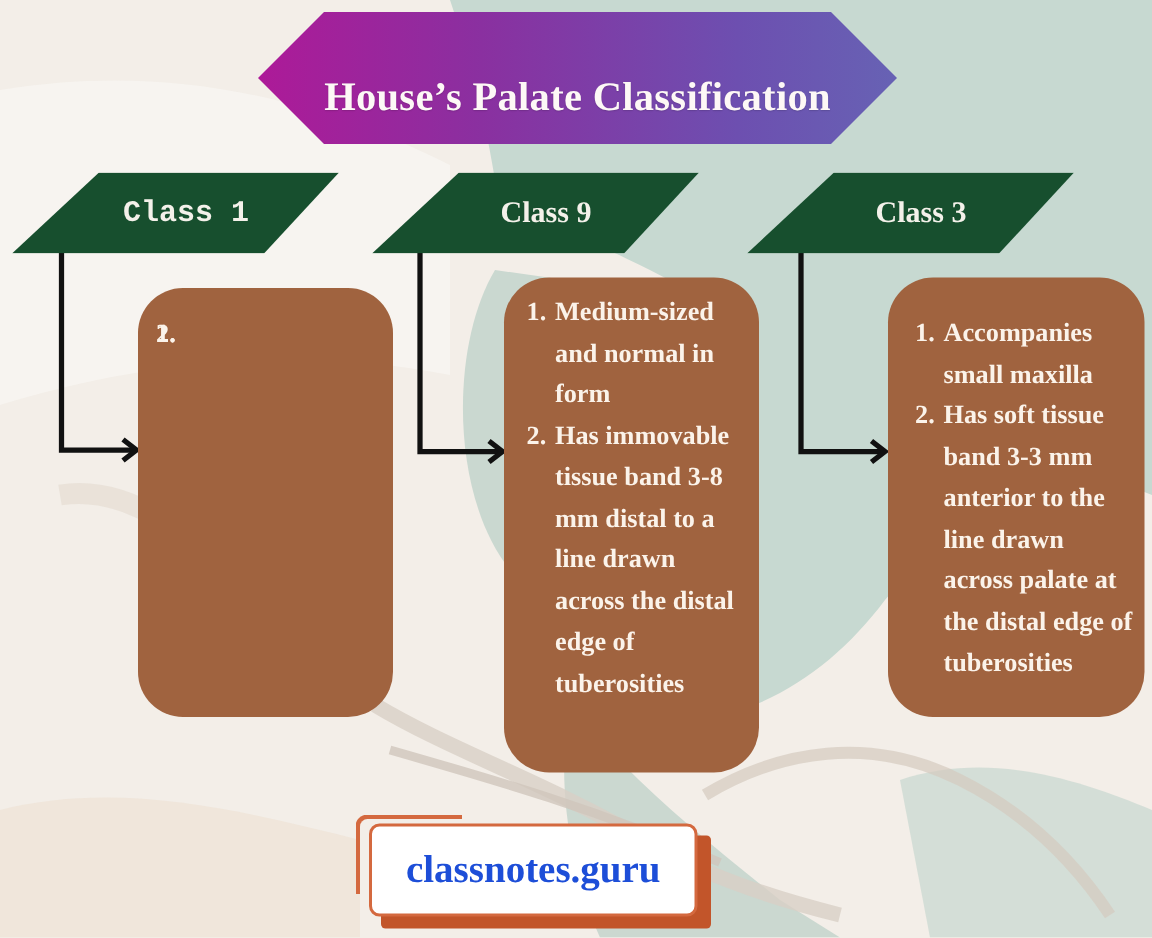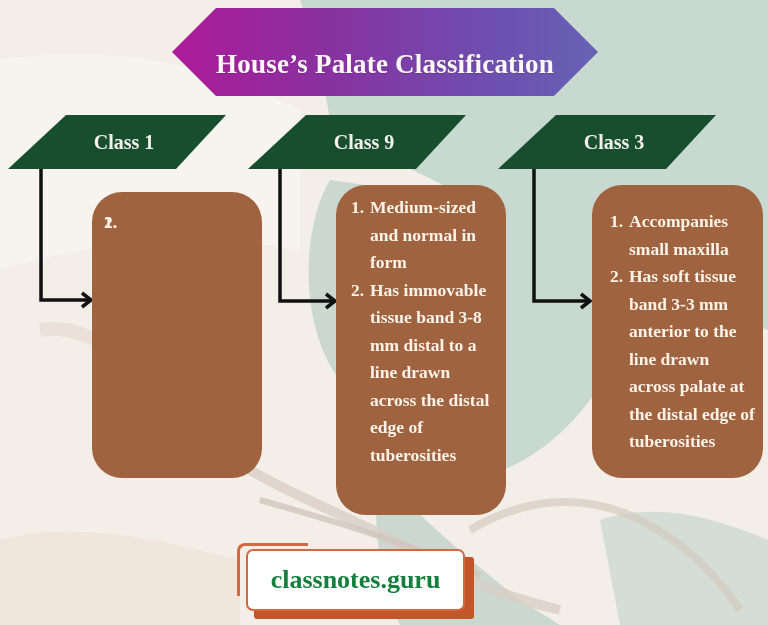--- a/index.html
+++ b/index.html
@@ -26,21 +26,21 @@
     
     .class-header {
       position: absolute; top: 115px; width: 218px; height: 54px;
       background: #174f2e;
       clip-path: polygon(58px 0, 218px 0, 168px 54px, 0 54px);
       display: flex; align-items: center; justify-content: center; z-index: 2;
     }
     .class-header span {
       color: #f4f1ea; font-weight: bold; font-size: 20px; margin-left: 14px;
     }
-    .ch1 { left: 8px; }
+    .ch1 { left: 8px; font-family: Liberation Mono, monospace; }
     .ch2 { left: 248px; }
     .ch3 { left: 498px; }
 
     
     .connectors { position: absolute; inset: 0; z-index: 1; pointer-events: none; }
 
     
     .content-box {
       position: absolute; background: #a0633f; border-radius: 30px;
       color: #fbf3ea; font-weight: bold; font-size: 17.5px; line-height: 27.5px;
@@ -55,21 +55,21 @@
 
     
     .wm { position: absolute; left: 237px; top: 543px; width: 235px; height: 80px; z-index: 2; }
     .wm-shadow { position: absolute; left: 17px; top: 14px; width: 220px; height: 62px; background: #c2552a; border-radius: 3px; }
     .wm-frame { position: absolute; left: 0; top: 0; width: 68px; height: 50px; border-left: 3px solid #d4693f; border-top: 3px solid #d4693f; border-top-left-radius: 8px; }
     .wm-card {
       position: absolute; left: 9px; top: 6px; width: 219px; height: 62px;
       background: #ffffff; border: 2px solid #d4693f; border-radius: 7px; box-sizing: border-box;
       display: flex; align-items: center; justify-content: center;
     }
-    .wm-text { color: #15803d; font-weight: bold; font-size: 26px; text-align: center; }
+    .wm-text { color: #1d4ed8; font-weight: bold; font-size: 26px; text-align: center; }
   </style>
 </head>
 <body>
 
 <div class="bg">
   <svg viewBox="0 0 768 625" preserveAspectRatio="none">
     <rect x="0" y="0" width="768" height="625" fill="#f3eee8"></rect>
     <path d="M300 0 L768 0 L768 330 C700 300 640 340 590 400 C560 440 520 470 470 480 L470 200 C420 170 360 150 330 120 C320 60 310 30 300 0 Z" fill="#c7d9d1"></path>
     <path d="M330 180 C300 230 300 330 340 380 L380 430 L470 470 L470 200 Z" fill="#cad8d0"></path>
     <path d="M380 470 C420 520 470 560 520 600 L560 625 L400 625 C380 580 370 520 380 470 Z" fill="#b9cfc6" opacity="0.7"></path>

